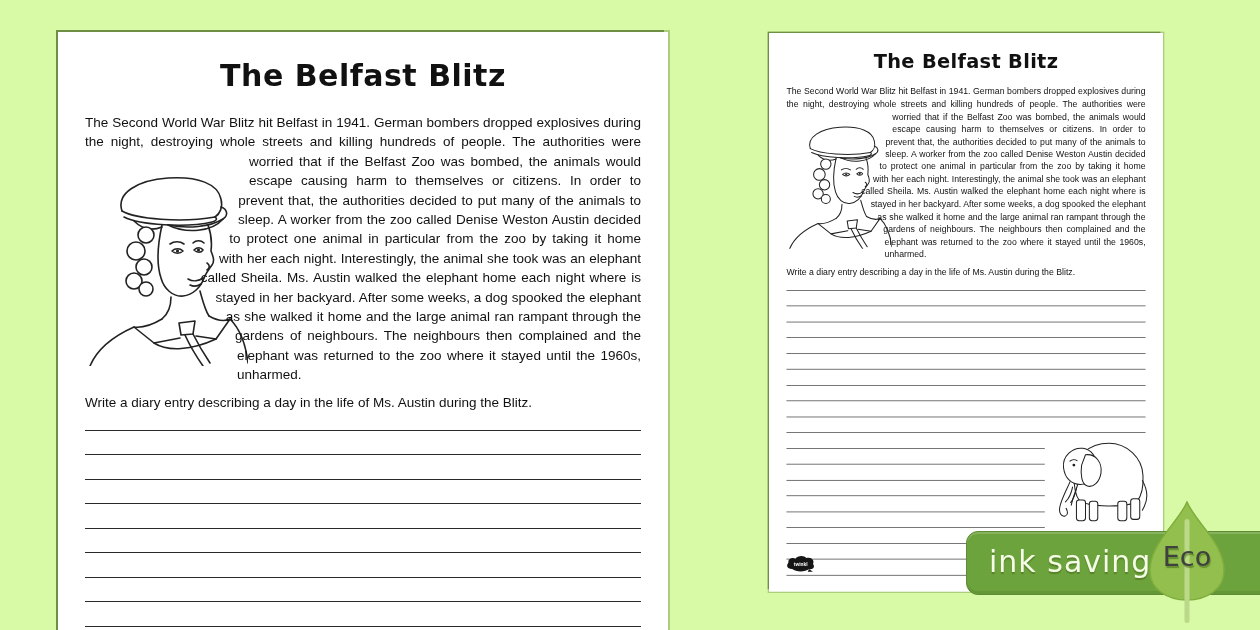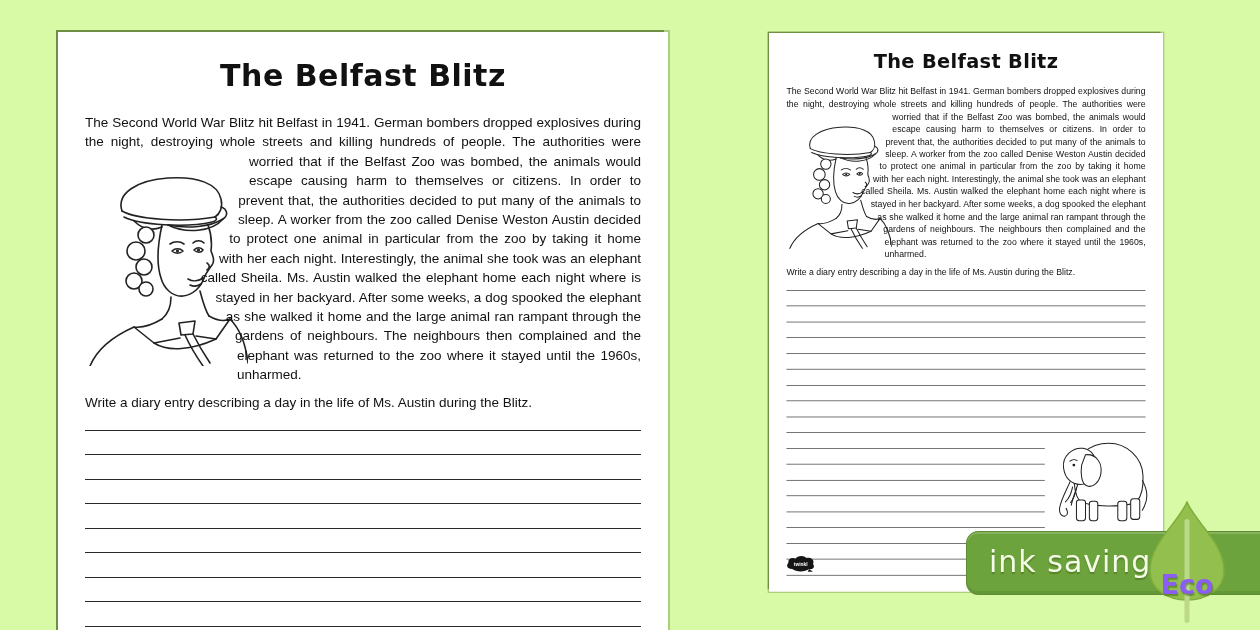--- a/index.html
+++ b/index.html
@@ -48,23 +48,22 @@
     display:inline-block;padding-left:22px;line-height:60px;
     font-family:"DejaVu Sans","Liberation Sans",sans-serif;
     font-size:30px;letter-spacing:1px;color:var(--badge-text,#f4fbe6);
     text-shadow:0 2px 1px rgba(60,90,20,.45);
   }
   .leaf{position:absolute;left:1148px;top:501px;width:78px;height:124px;z-index:6;}
   .leaf svg{display:block;}
   .eco-text{
     position:absolute;left:0;top:40px;width:78px;text-align:center;
     font-family:"DejaVu Sans","Liberation Sans",sans-serif;
-    font-size:27px;font-weight:bold;color:#8b5cf6;
+    font-size:27px;font-weight:normal;color:#404040;
     text-shadow:1px 2px 1px rgba(70,110,30,.6);
-    margin-top:28px;
   }
 
   
   .lineart{stroke:#222;fill:none;stroke-width:1.6;stroke-linecap:round;stroke-linejoin:round;}
 </style>
 </head>
 <body>
 
 <div class="canvas">
 

